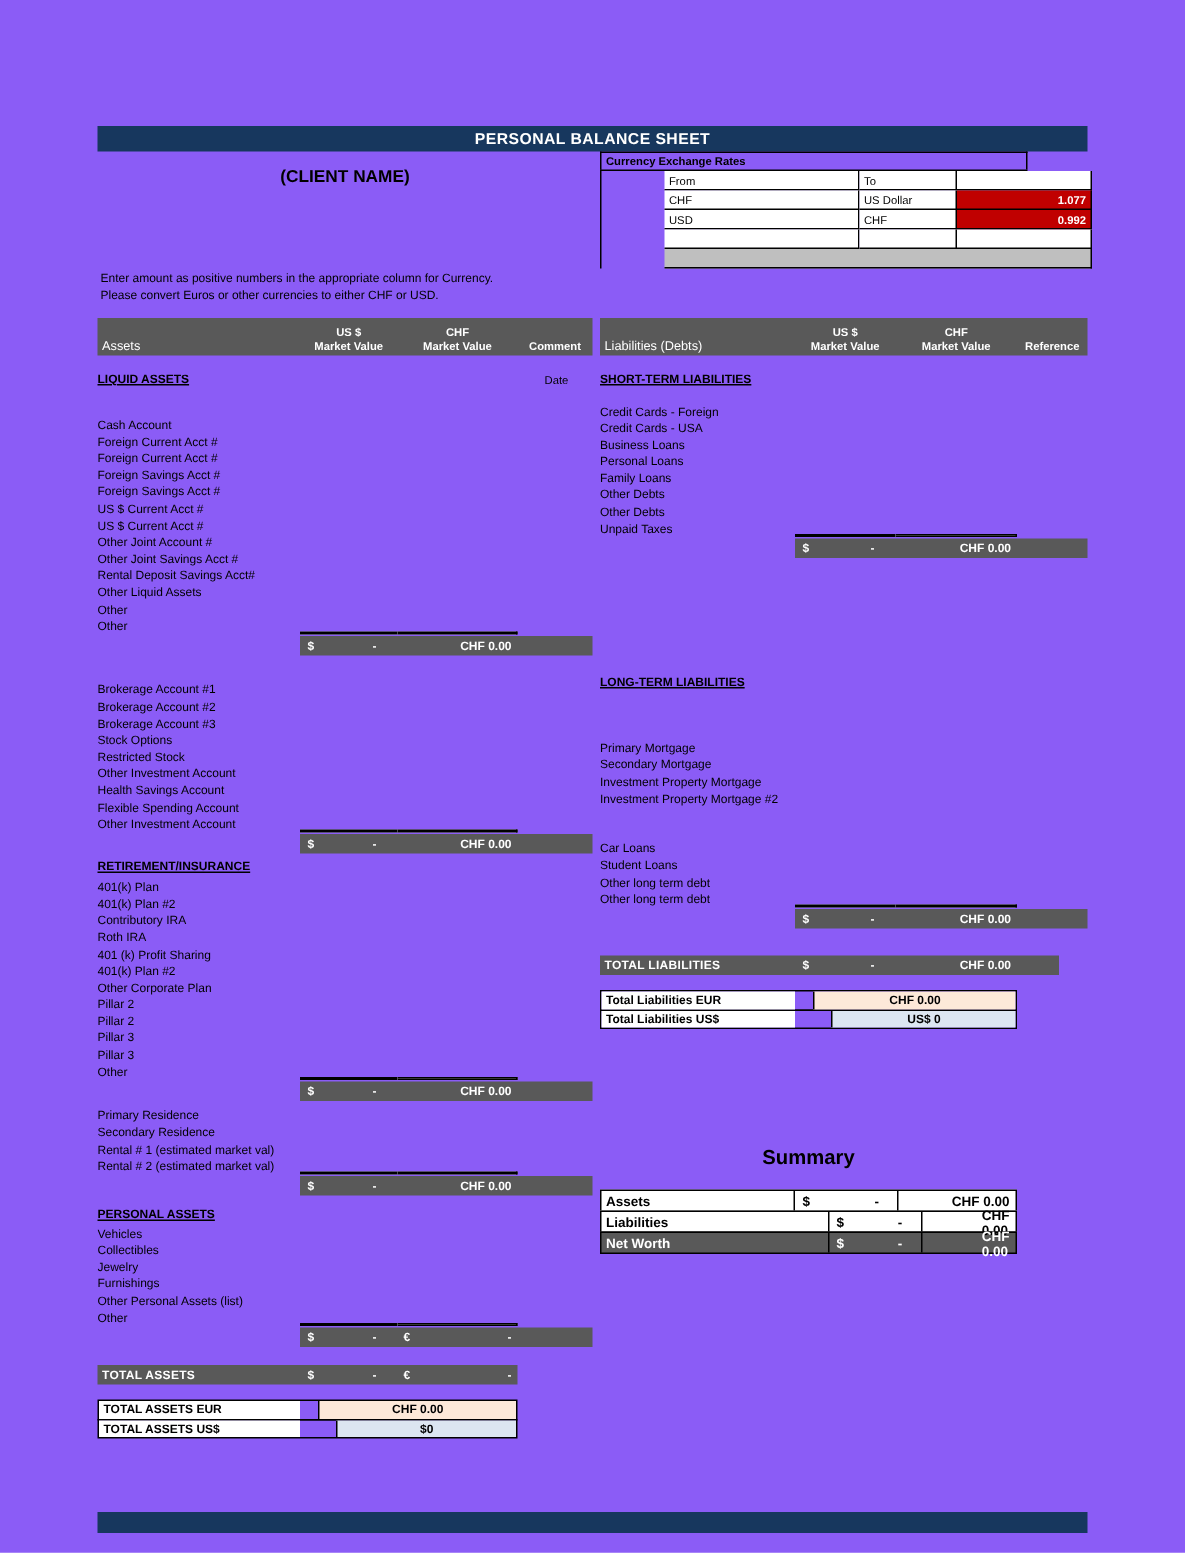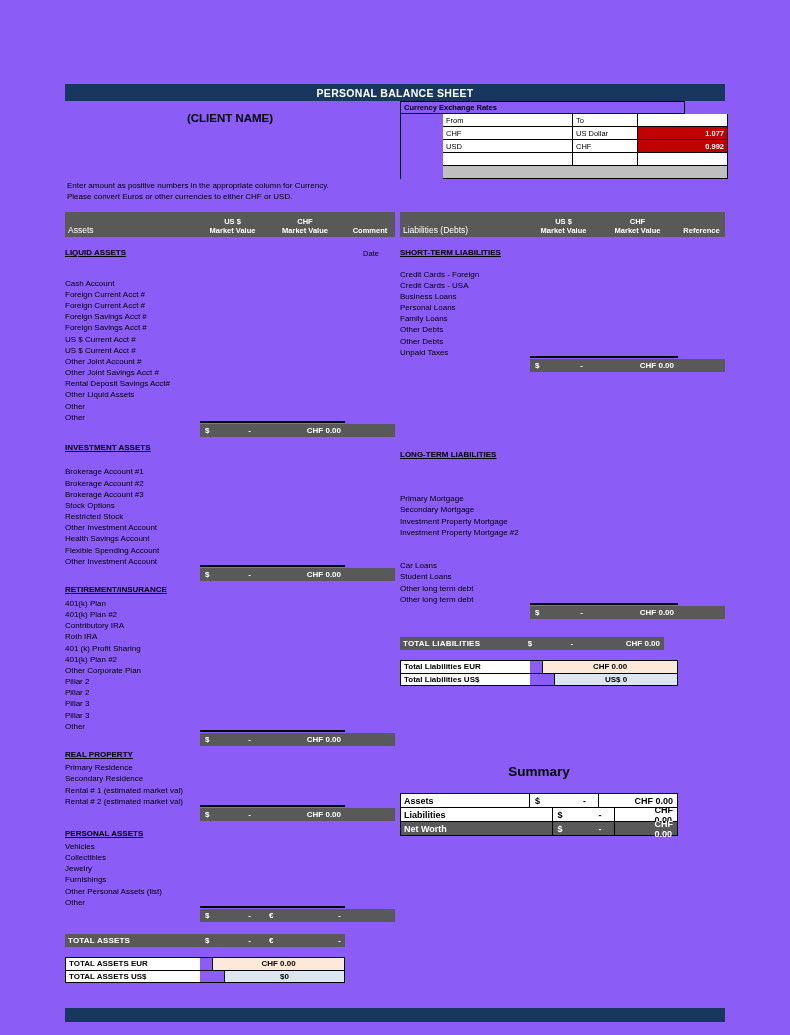--- a/index.html
+++ b/index.html
@@ -57,21 +57,21 @@
   .date-label{position:absolute;left:282px;top:1px;width:48px;text-align:center;font-size:7.5px;}
 
   .sec-subtotal{display:flex;background:var(--header_gray);color:#fff;font-size:8px;font-weight:bold;height:13px;align-items:center;margin-left:135px;margin-top:1px;}
   .liab-col .sec-subtotal{margin-left:130px;}
   .st-usd{width:65px;display:flex;justify-content:space-between;padding:0 14px 0 5px;}
   .st-chf{width:80px;display:flex;justify-content:space-between;padding:0 4px;}
   .liab-col .st-usd{width:67px;}
   .liab-col .st-chf{width:81px;}
 
   .grand-row{display:flex;background:var(--header_gray);color:#fff;font-weight:bold;font-size:8px;height:13px;align-items:center;width:280px;}
-  .liab-col .grand-row{width:264px;}
+  .liab-col .grand-row{width:306px;}
   .gr-label{width:135px;padding-left:3px;letter-spacing:.2px;}
   .liab-col .gr-label{width:130px;}
 
   .conv-row{display:flex;width:280px;height:13.5px;border:1px solid #000;align-items:stretch;}
   .conv-row + .conv-row{margin-top:-1px;gap:24px;}
   .liab-col .conv-row{width:278px;}
   .conv-label{width:134px;font-size:8px;font-weight:bold;display:flex;align-items:center;padding-left:3px;background:#fff;}
   .liab-col .conv-label{width:129px;}
   .conv-value{flex:1;border-left:1px solid #000;font-size:8px;font-weight:bold;display:flex;align-items:center;justify-content:center;}
   .conv-value.tan{background:var(--eur_fill);}
@@ -187,21 +187,20 @@
             <span>-</span>
           </div>
         <div class="st-chf">
             <span></span>
             <span>CHF 0.00</span>
           </div>
       </div>
     </div>
 
     <div class="section mb4">
-      <div class="sec-title">INVESTMENT ASSETS</div>
       <div class="sec-body" style="height:112px">
         <div class="sec-labels">
             <div class="item-label">Brokerage Account #1</div>
             <div class="item-label">Brokerage Account #2</div>
             <div class="item-label">Brokerage Account #3</div>
             <div class="item-label">Stock Options</div>
             <div class="item-label">Restricted Stock</div>
             <div class="item-label">Other Investment Account</div>
             <div class="item-label">Health Savings Account</div>
             <div class="item-label">Flexible Spending Account</div>
@@ -248,21 +247,20 @@
             <span>-</span>
           </div>
         <div class="st-chf">
             <span></span>
             <span>CHF 0.00</span>
           </div>
       </div>
     </div>
 
     <div class="section mb8">
-      <div class="sec-title">REAL PROPERTY</div>
       <div class="sec-body" style="height:45px">
         <div class="sec-labels">
             <div class="item-label">Primary Residence</div>
             <div class="item-label">Secondary Residence</div>
             <div class="item-label">Rental # 1 (estimated market val)</div>
             <div class="item-label">Rental # 2 (estimated market val)</div>
           </div>
         <div class="sec-col usd"></div>
         <div class="sec-col chf"></div>
       </div>

